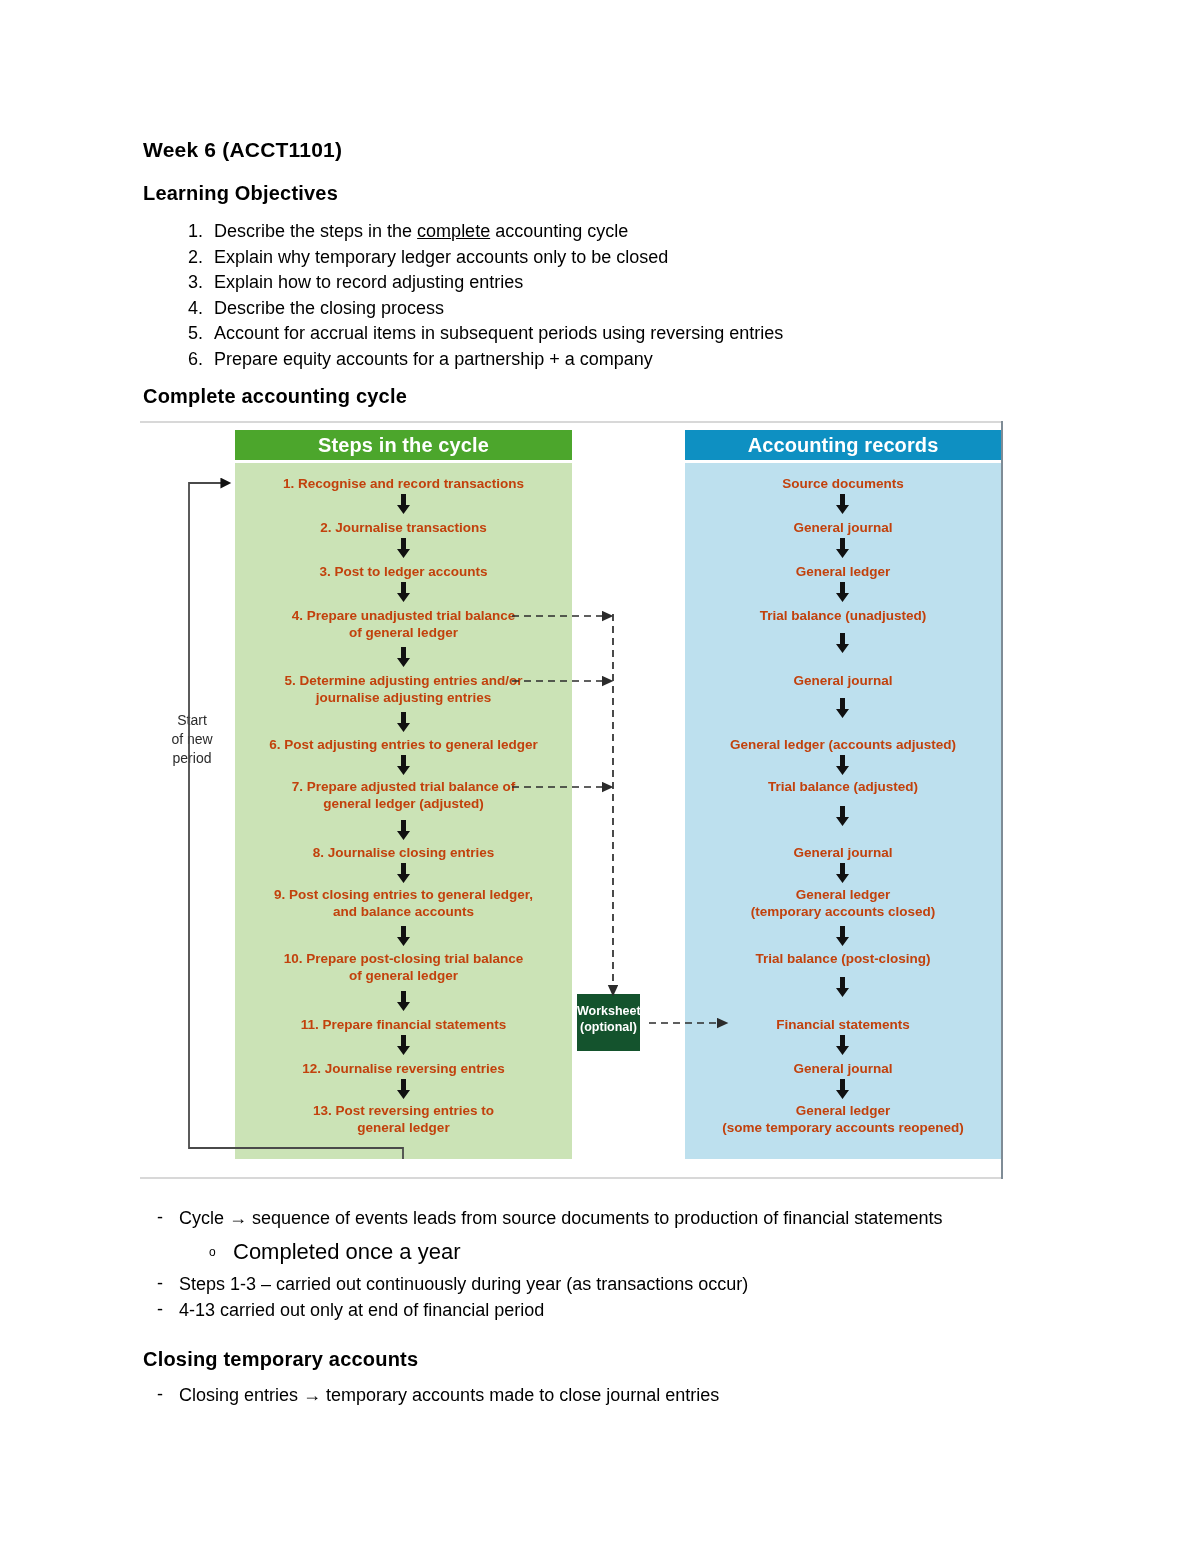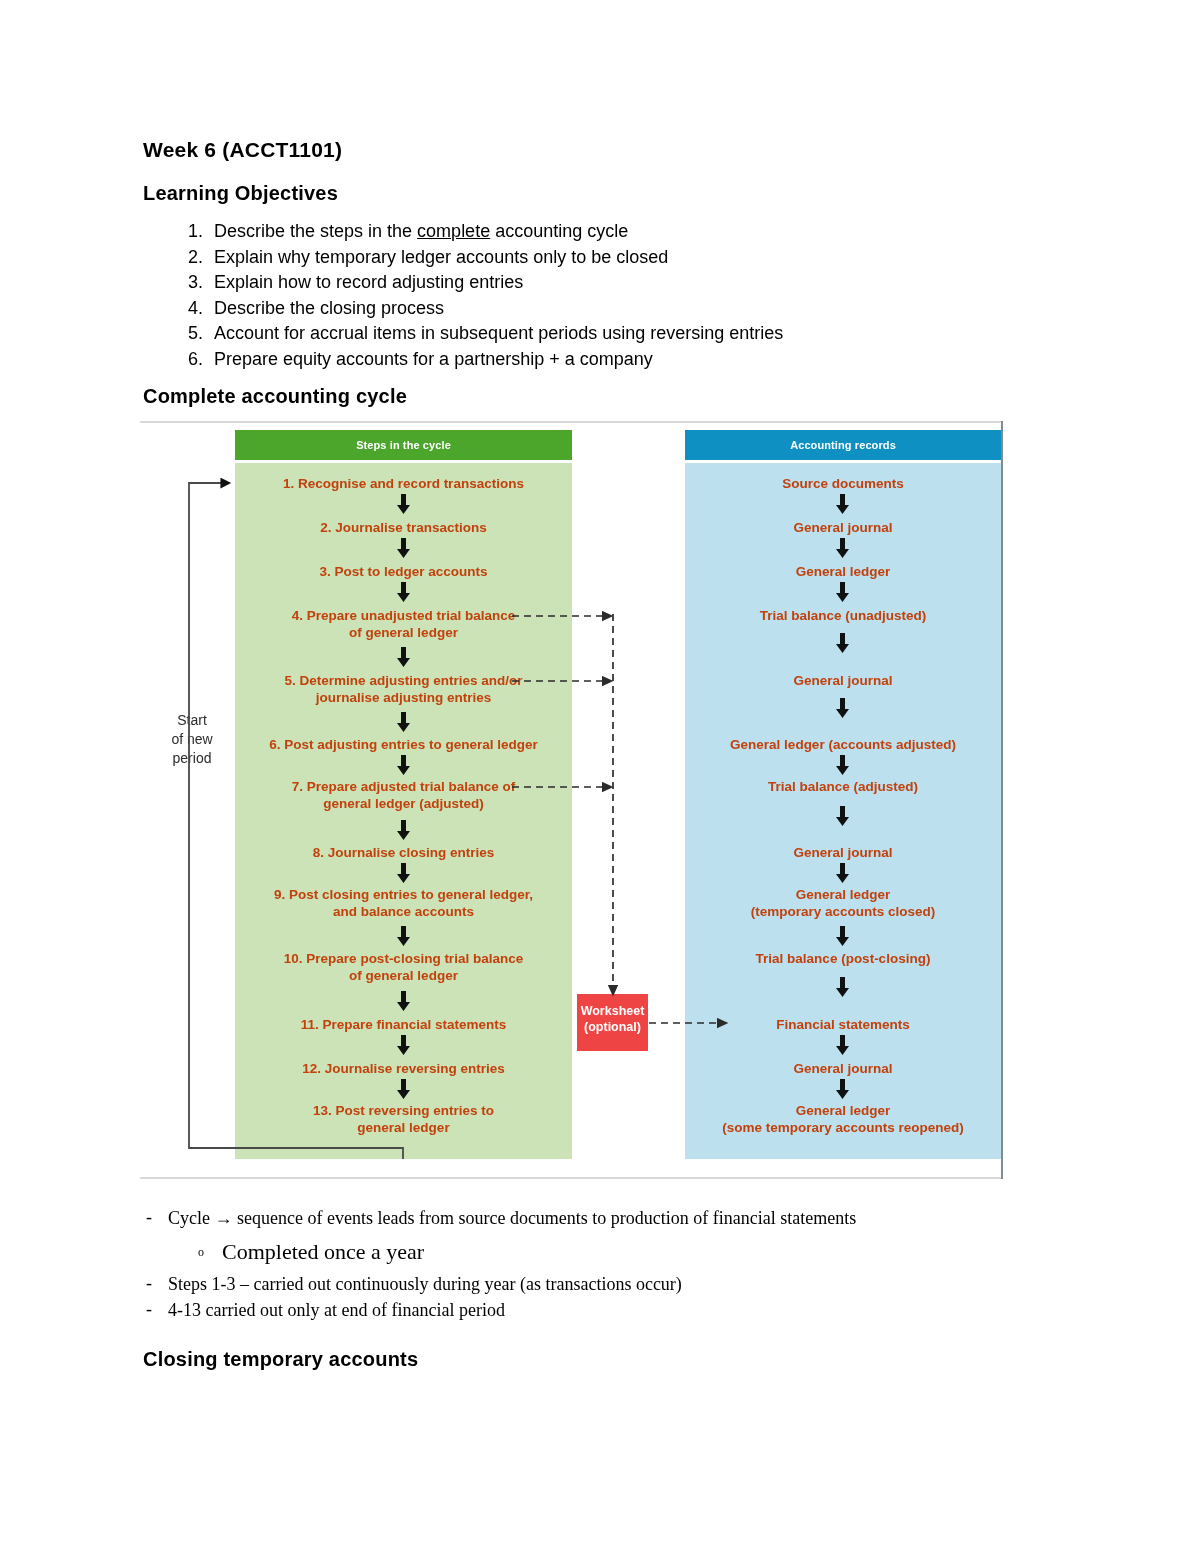--- a/index.html
+++ b/index.html
@@ -87,21 +87,21 @@
     padding-left: 46px;
     margin-top: 2px;
   }
   ul.sub-list > li::before {
     content: "o";
     position: absolute;
     left: 22px;
     top: 1px;
     font-size: 12px;
   }
-  #cycle-notes { left: 132px; top: 1206px; width: 930px; font-family: Liberation Serif, serif; }
+  #cycle-notes { left: 143px; top: 1206px; width: 930px; }
   #closing-notes { left: 143px; top: 1383px; width: 930px; }
 
   
   .figure {
     position: absolute;
     left: 140px;
     top: 421px;
     width: 863px;
     height: 758px;
   }
@@ -126,21 +126,21 @@
     height: 758px;
     background: #7f8c96;
   }
 
   .col-header {
     position: absolute;
     height: 30px;
     line-height: 30px;
     text-align: center;
     color: #ffffff;
-    font-size: 11px;
+    font-size: 20px;
     font-weight: bold;
     letter-spacing: 0.1px;
   }
   .col-body {
     position: absolute;
     box-sizing: border-box;
   }
 
   
   #steps-header {
@@ -170,23 +170,23 @@
     font-weight: 600;
   }
   .steps-col .node { left: 95px; width: 337px; }
   .records-col .node { left: 545px; width: 316px; }
 
   
   #worksheet-box {
     position: absolute;
     left: 437px;
     top: 573px;
-    width: 71px;
+    width: 63px;
     height: 57px;
-    background: #ef4444;
+    background: #14532d;
     color: #ffffff;
     font-size: 12.5px;
     line-height: 16px;
     font-weight: bold;
     text-align: center;
     padding-top: 9px;
     box-sizing: border-box;
   }
 
   #start-label {
@@ -384,14 +384,17 @@
       <ul class="sub-list">
         <li>Completed once a year</li>
       </ul>
     </li>
     <li>Steps 1-3 – carried out continuously during year (as transactions occur)</li>
     <li>4-13 carried out only at end of financial period</li>
   </ul>
 
   <div class="section-heading" id="cta-heading">Closing temporary accounts</div>
 
+  <ul class="dash-list" id="closing-notes">
+    <li>Closing entries → temporary accounts made to close journal entries</li>
+  </ul>
 
 </div>
 
 </body></html>

